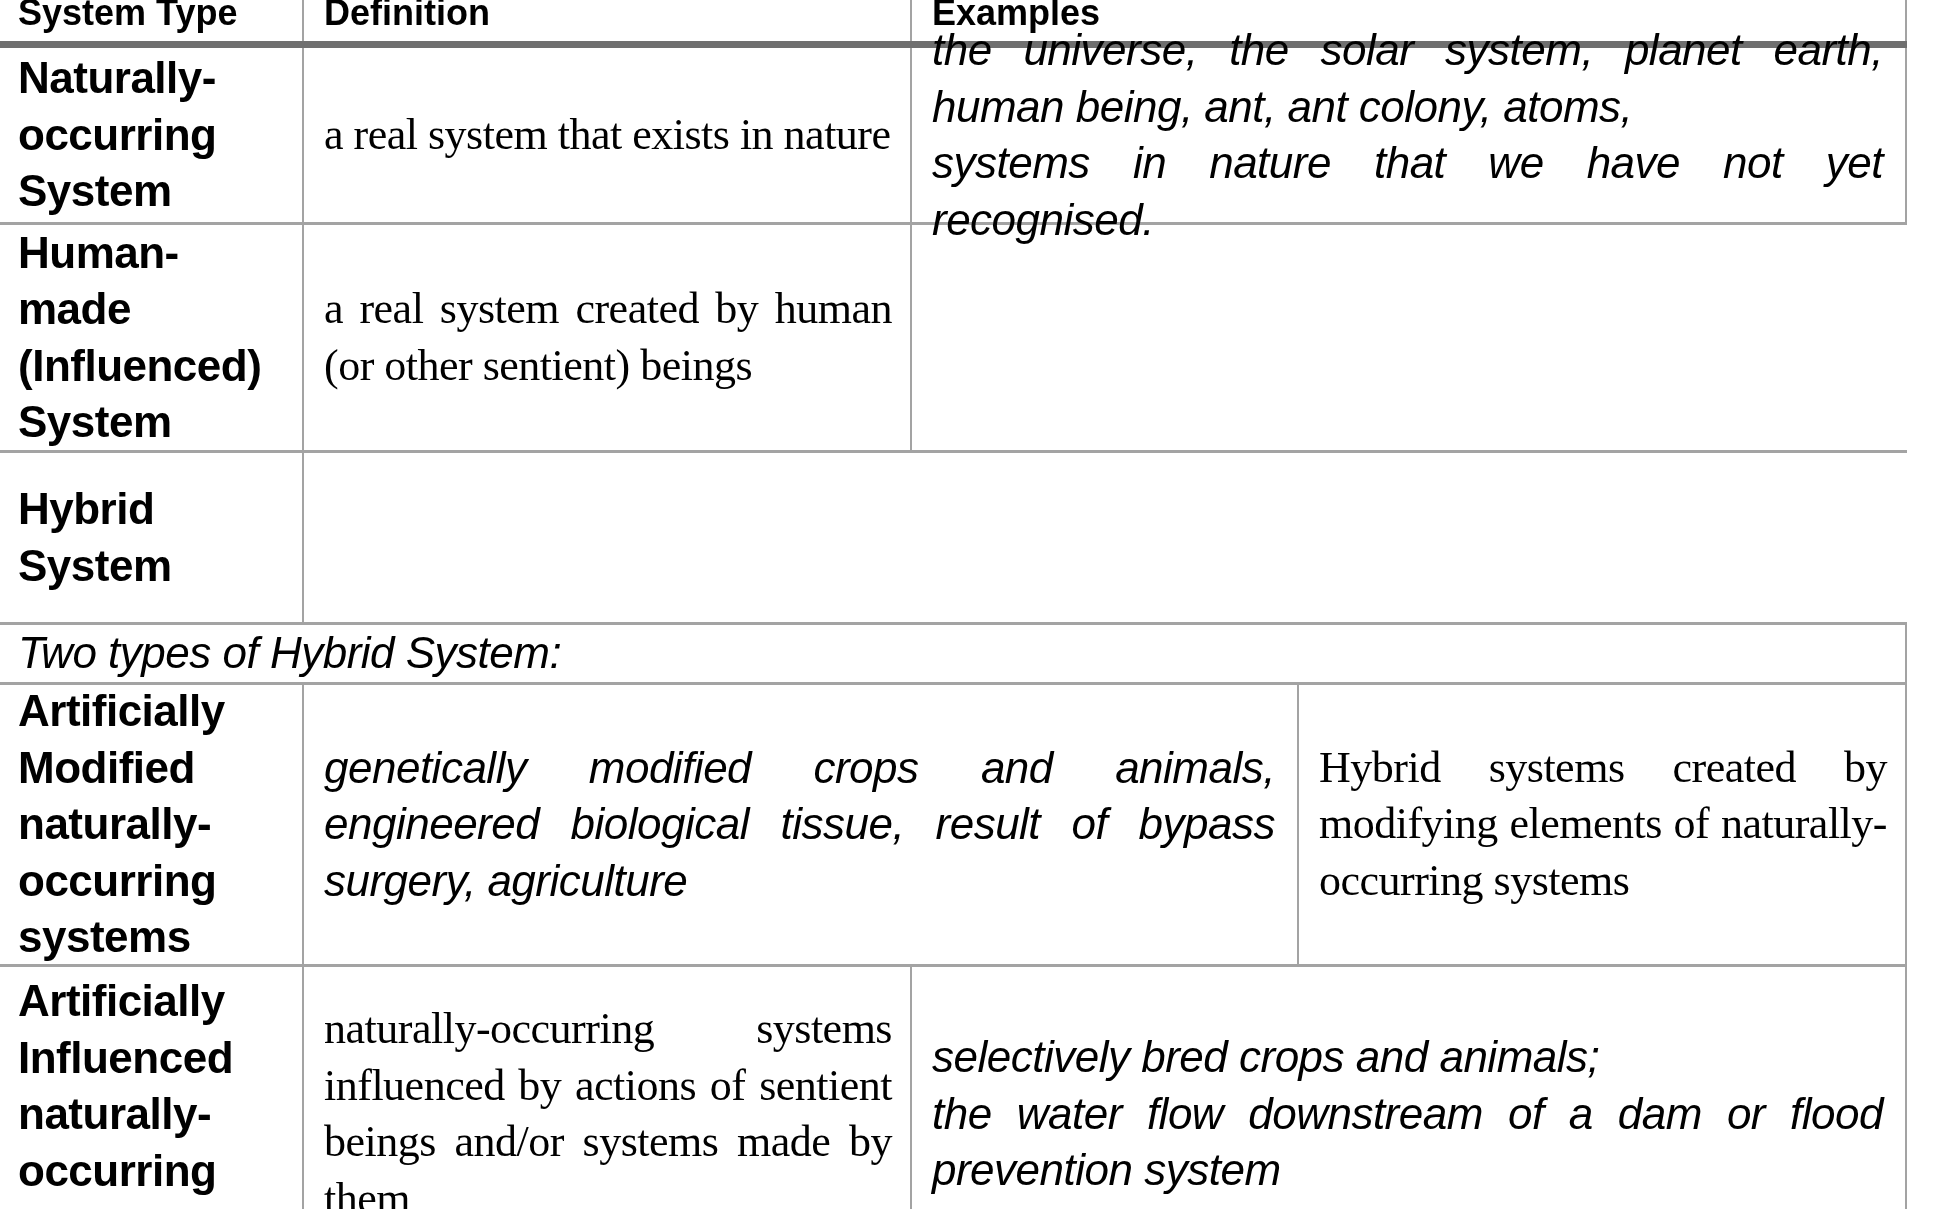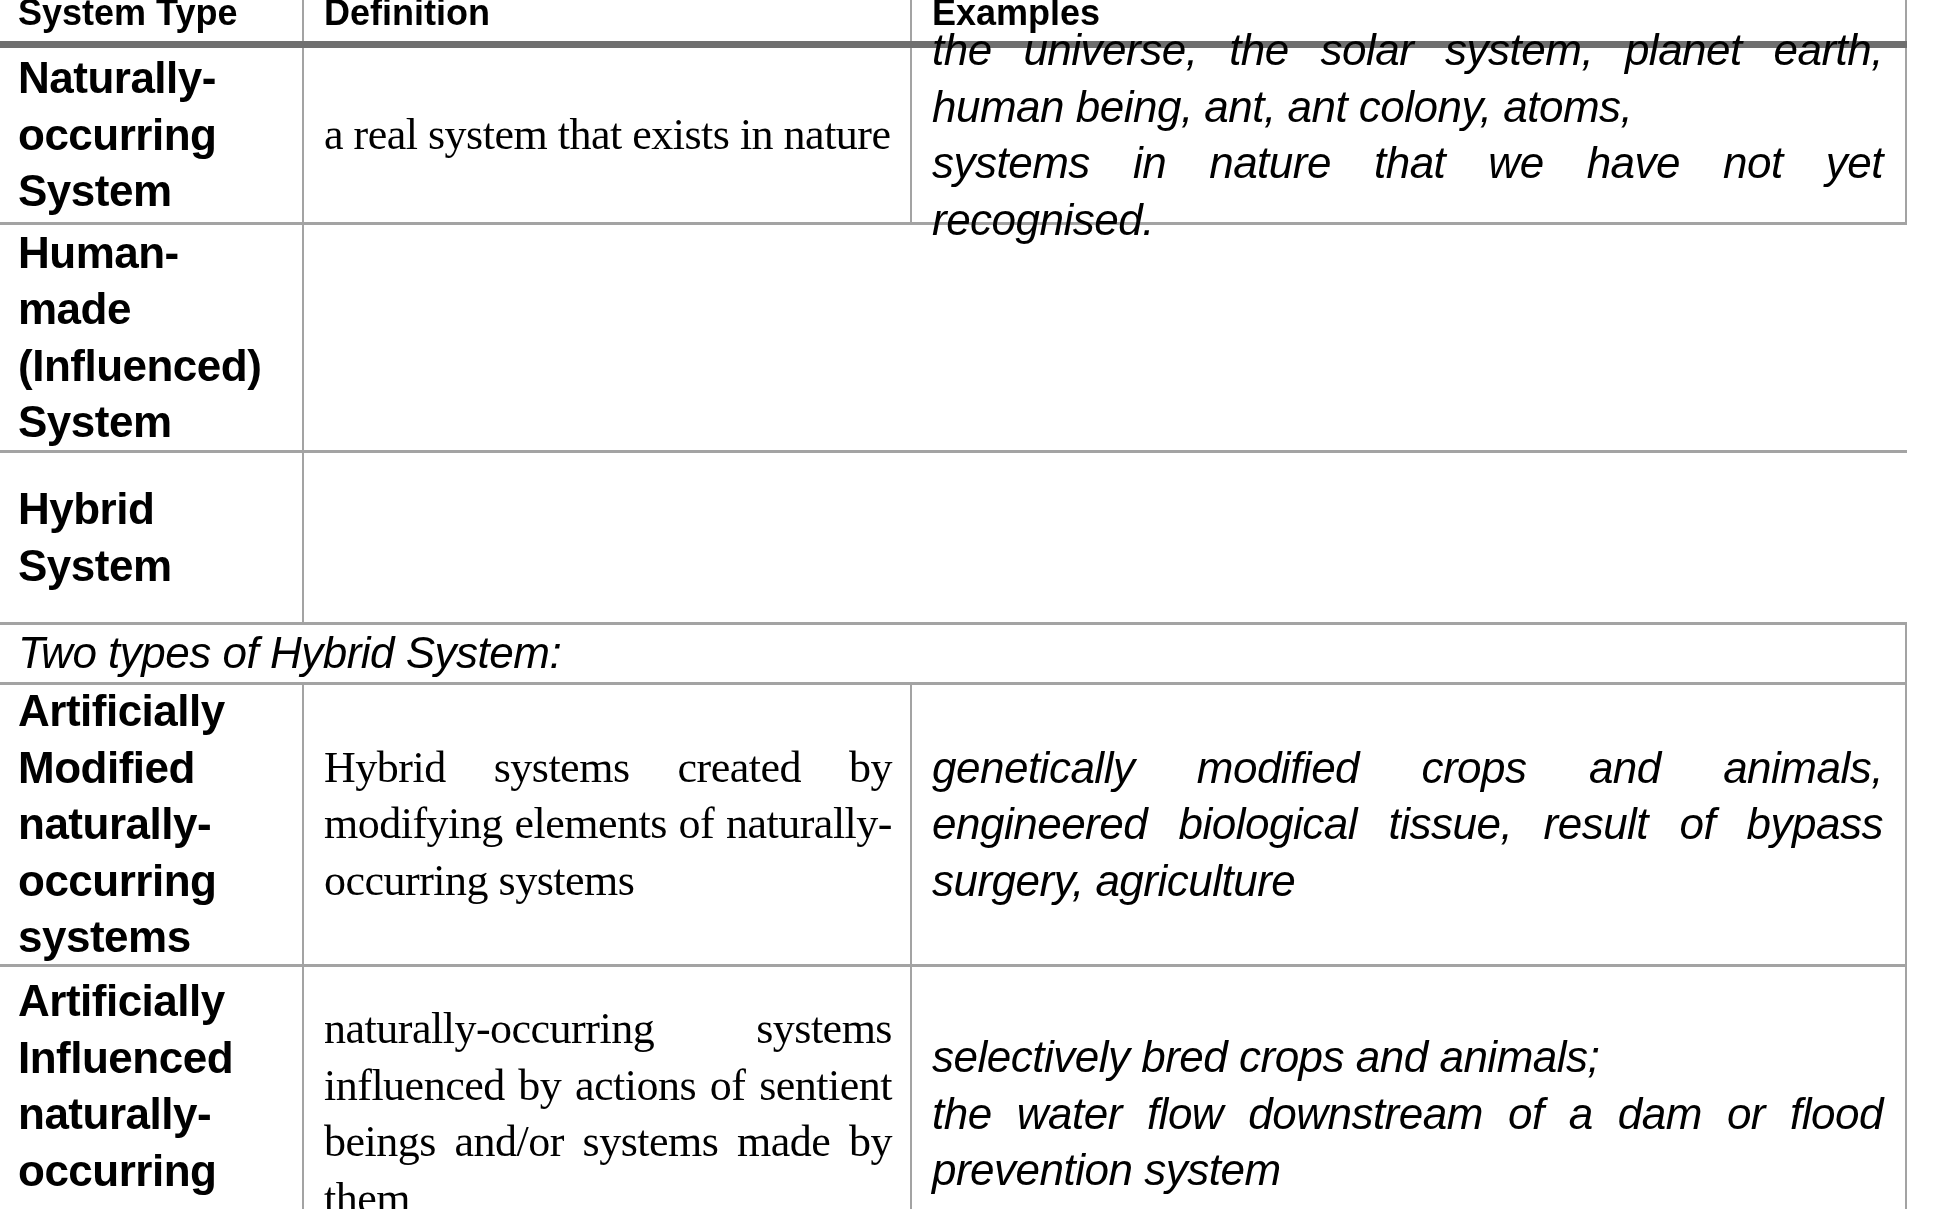--- a/index.html
+++ b/index.html
@@ -47,43 +47,46 @@
     <div class="cell c3">
       <div class="txt">the universe, the solar system, planet earth, human being, ant, ant colony, atoms,
 systems in nature that we have not yet recognised.</div>
     </div>
   </div>
 
   <div class="row" style="height:225px">
     <div class="cell c1">
       <div class="txt">Human-made (Influenced) System</div>
     </div>
+    <div class="cell c2">
+      <div class="txt">a real system created by human (or other sentient) beings</div>
+    </div>
   </div>
 
   <div class="row" style="height:169px">
     <div class="cell c1">
       <div class="txt" style="width:160px">Hybrid System</div>
     </div>
   </div>
 
   <div class="row" style="height:57px">
     <div class="cell full">
       <div class="txt">Two types of Hybrid System:</div>
     </div>
   </div>
 
   <div class="row" style="height:279px">
     <div class="cell c1">
       <div class="txt" style="width:200px">Artificially Modified naturally-occurring systems</div>
     </div>
+    <div class="cell c3">
+      <div class="txt">genetically modified crops and animals, engineered biological tissue, result of bypass surgery, agriculture</div>
+    </div>
     <div class="cell c2">
       <div class="txt">Hybrid systems created by modifying elements of naturally-occurring systems</div>
-    </div>
-    <div class="cell c3">
-      <div class="txt">genetically modified crops and animals, engineered biological tissue, result of bypass surgery, agriculture</div>
     </div>
   </div>
 
   <div class="row" style="height:300px; border-bottom:none">
     <div class="cell c1" style="align-items:flex-start; padding-top:6px">
       <div class="txt" style="width:200px">Artificially Influenced naturally-occurring systems</div>
     </div>
     <div class="cell c2" style="align-items:flex-start; padding-top:34px">
       <div class="txt">naturally-occurring systems influenced by actions of sentient beings and/or systems made by them</div>
     </div>

